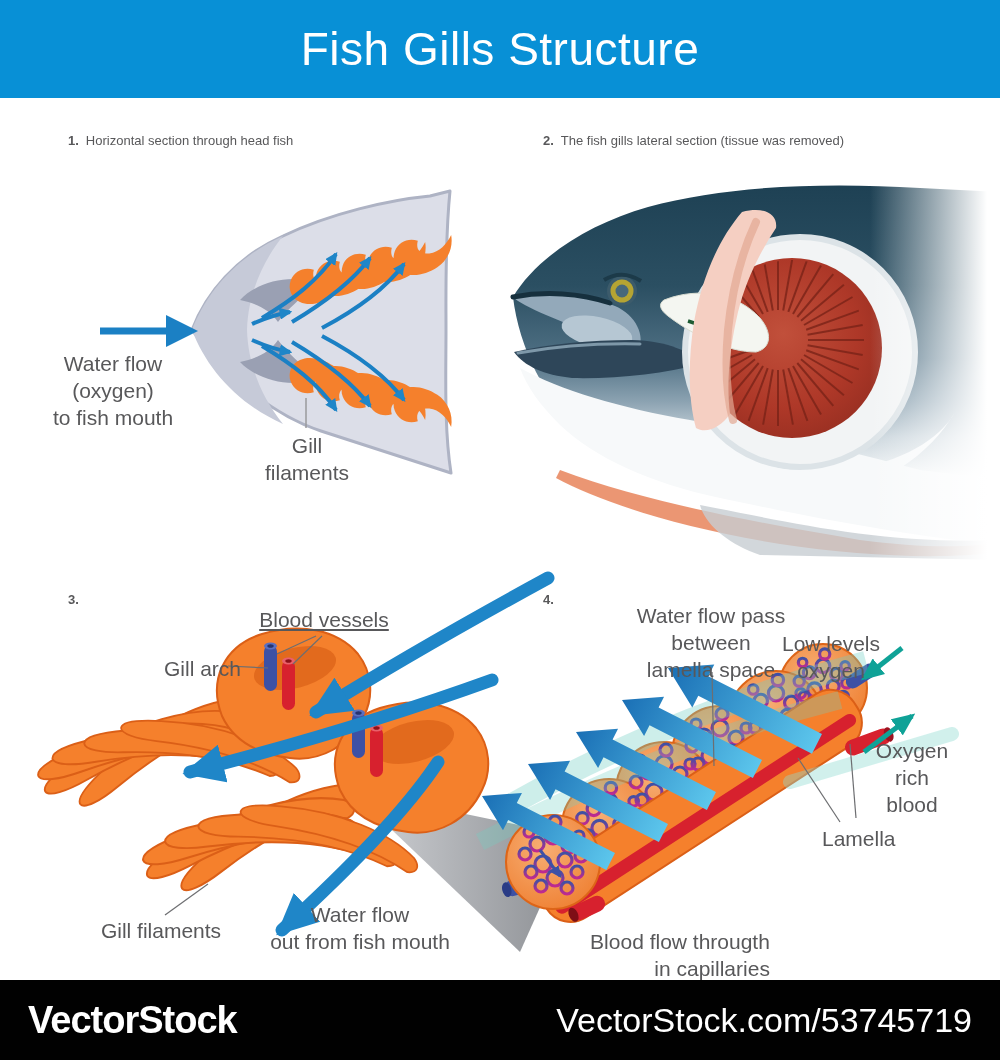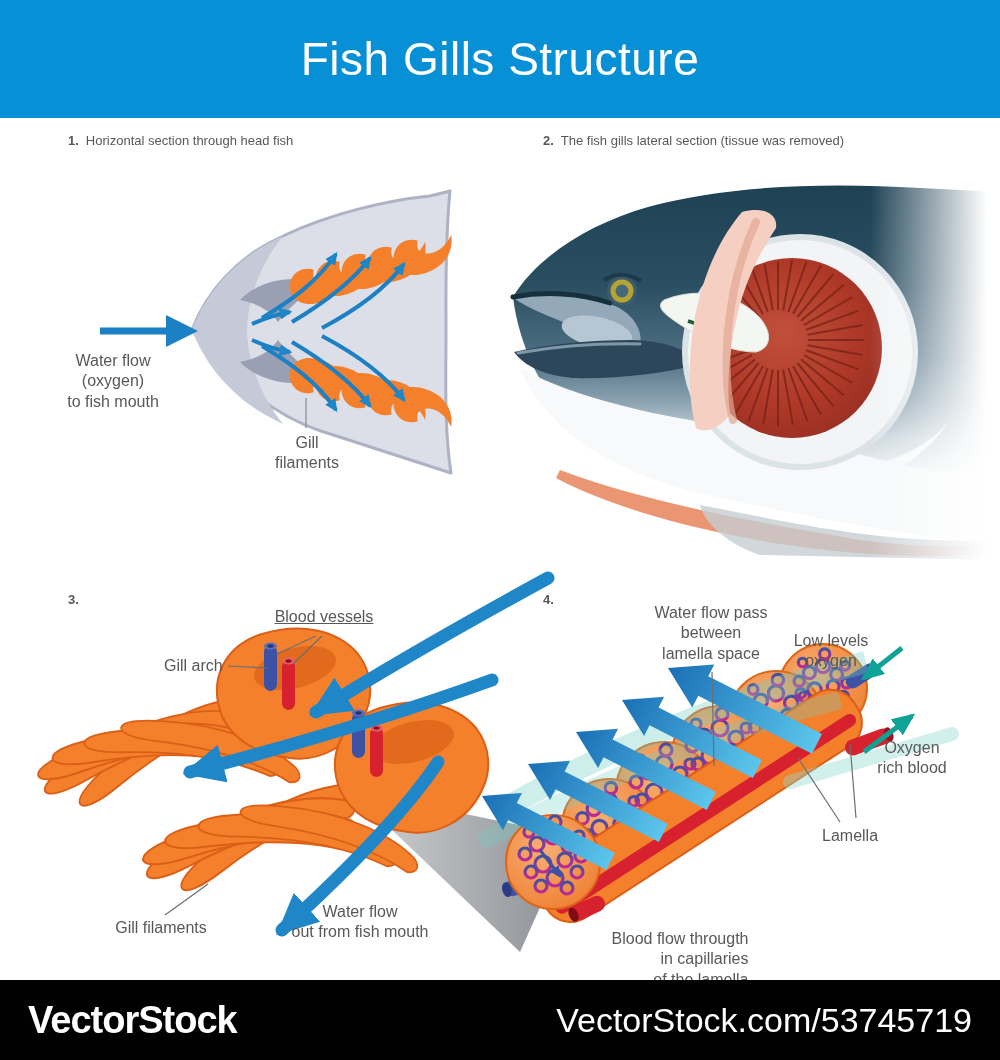--- a/index.html
+++ b/index.html
@@ -1,25 +1,25 @@
 <!DOCTYPE html>
 <html><head>
 <meta charset="utf-8">
 <style>
   html,body{margin:0;padding:0;background:#fff;}
   #page{position:relative;width:1000px;height:1060px;overflow:hidden;background:#fff;
         font-family:"Liberation Sans","DejaVu Sans",sans-serif;}
   
-  #hdr{position:absolute;left:0;top:0;width:1000px;height:118px;background:#0890D6;
+  #hdr{position:absolute;left:0;top:0;width:1000px;height:98px;background:#0890D6;
        display:flex;align-items:center;justify-content:center;z-index:4;}
   #hdr .t{color:#fff;font-size:46px;font-weight:400;letter-spacing:.5px;}
   
   #fig{position:absolute;left:0;top:0;width:1000px;height:1060px;z-index:1;}
   
-  .lbl{position:absolute;color:#58585A;font-size:16px;line-height:1.28;
+  .lbl{position:absolute;color:#58585A;font-size:21px;line-height:1.28;
        white-space:pre-line;z-index:3;}
   .ctr{transform:translateX(-50%);text-align:center;}
   .cap{position:absolute;color:#58585A;font-size:13px;z-index:3;white-space:nowrap;}
   .cap b{margin-right:7px;}
   
   #ftr{position:absolute;left:0;top:980px;width:1000px;height:80px;background:#010101;
        display:flex;align-items:center;justify-content:space-between;z-index:5;
        box-sizing:border-box;padding:0 28px;}
   #ftr .brand{color:#fff;font-size:38px;font-weight:700;letter-spacing:-1px;}
   #ftr .credit{color:#fff;font-size:34px;font-weight:400;}

